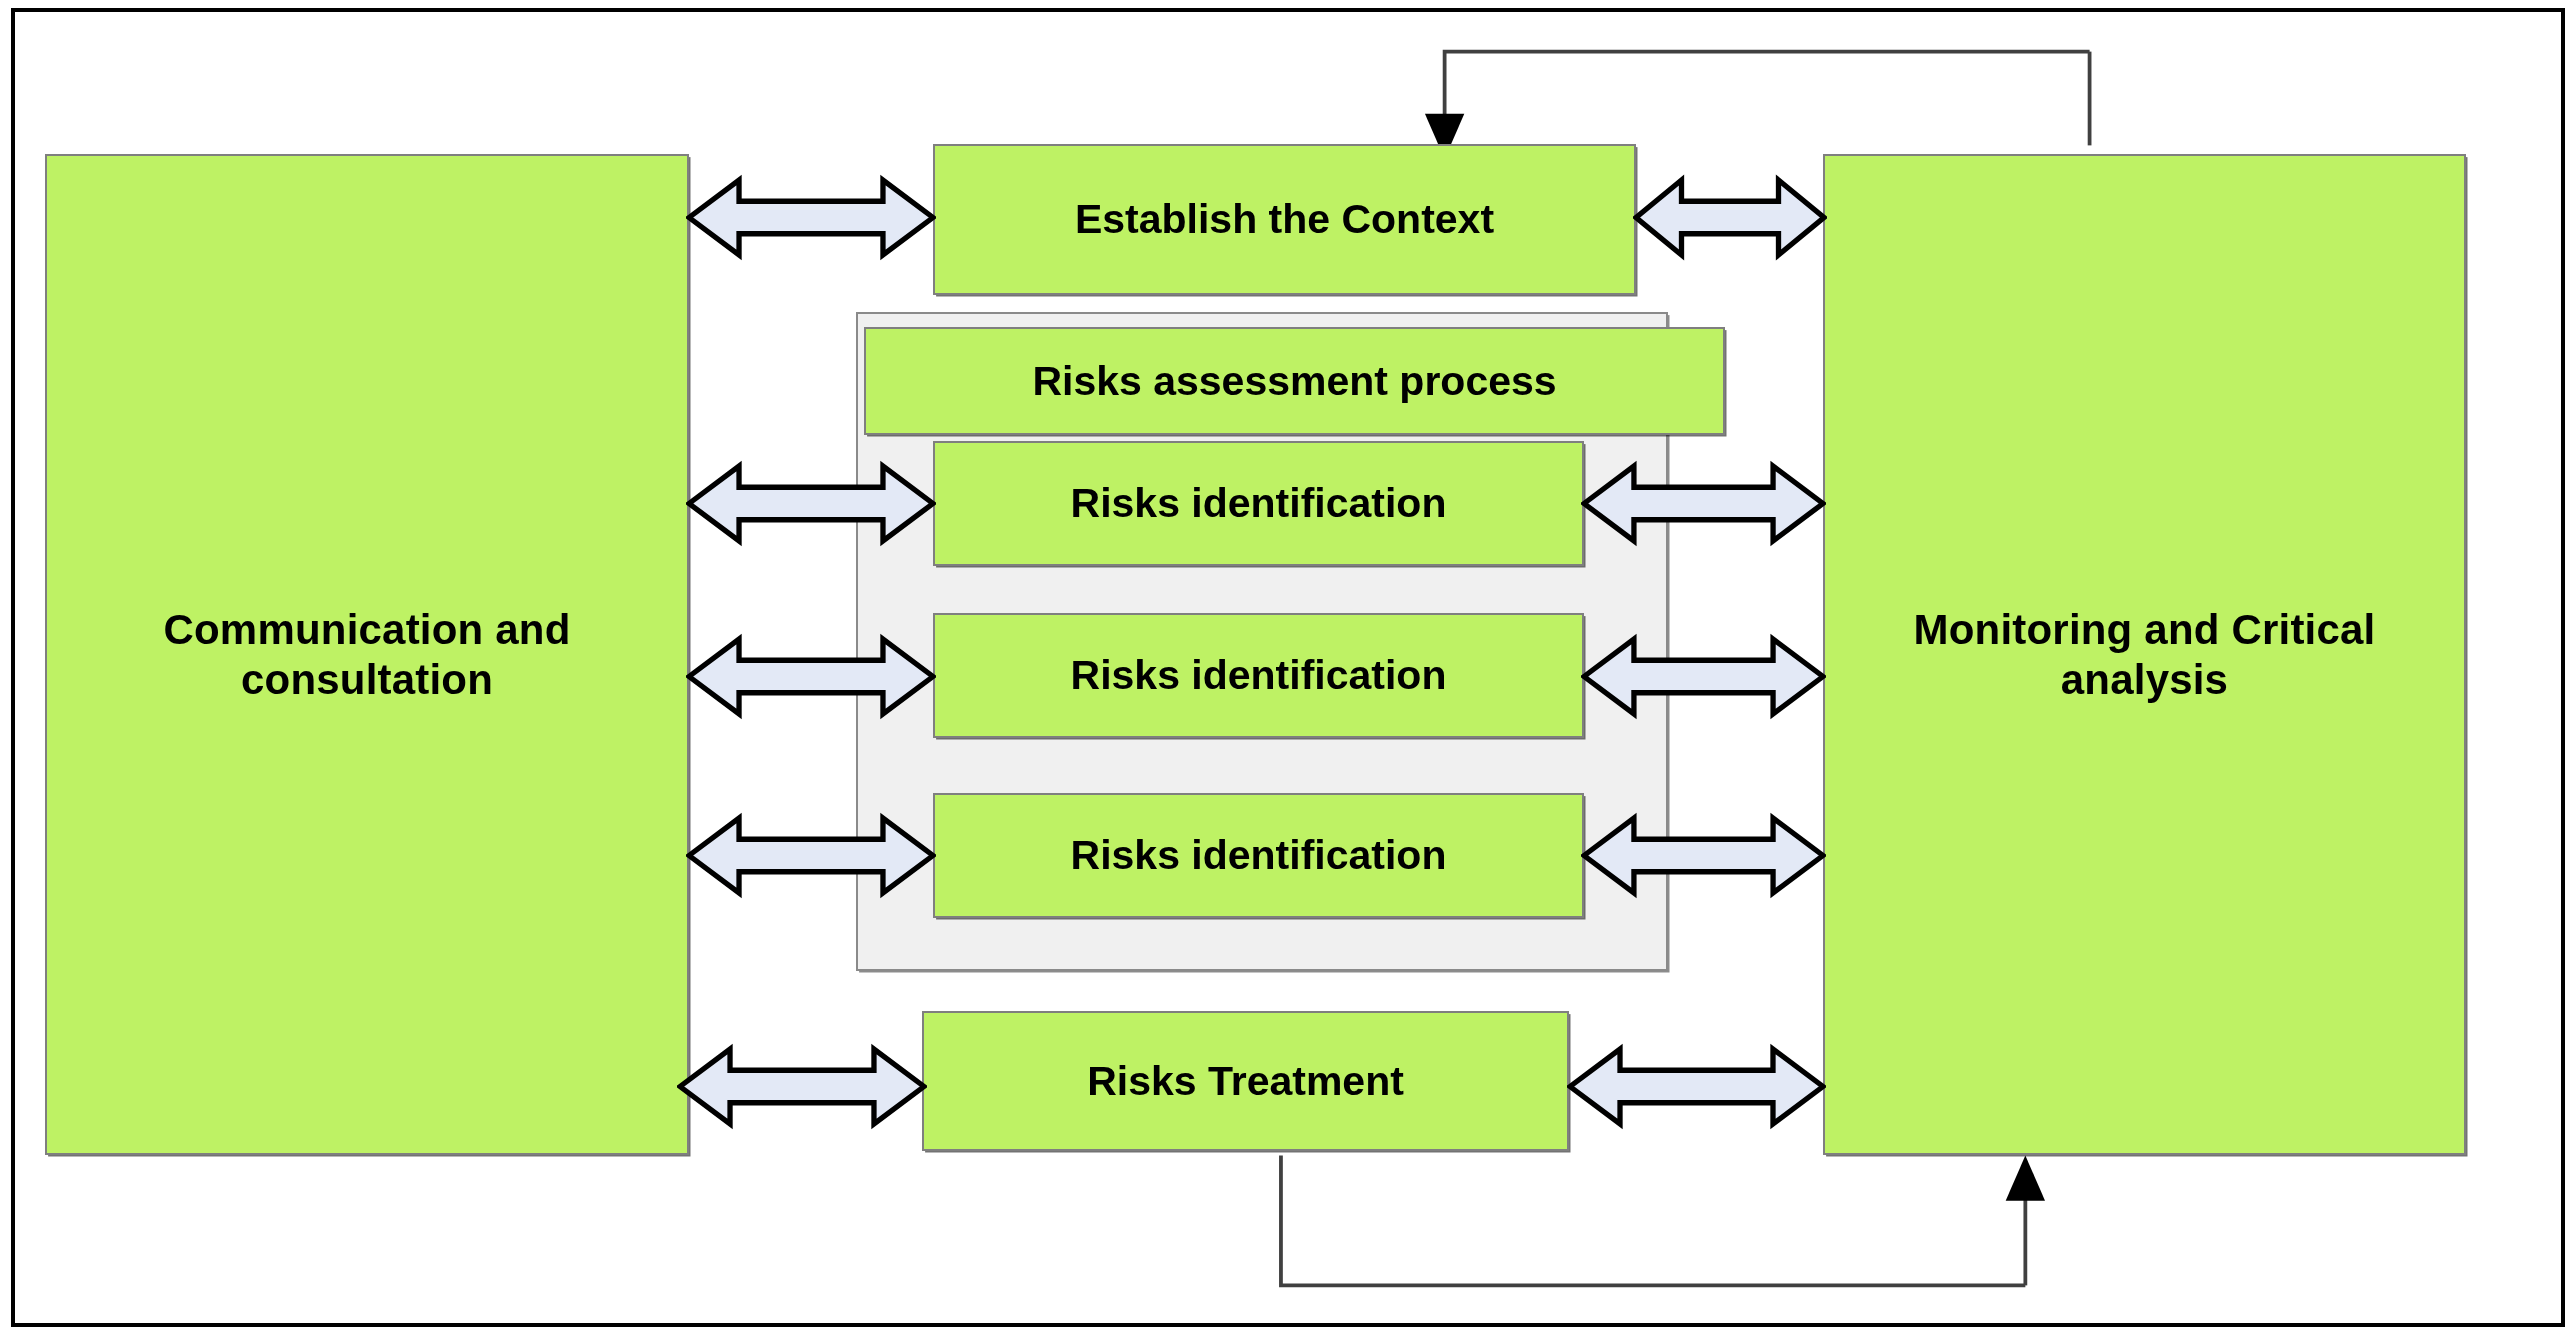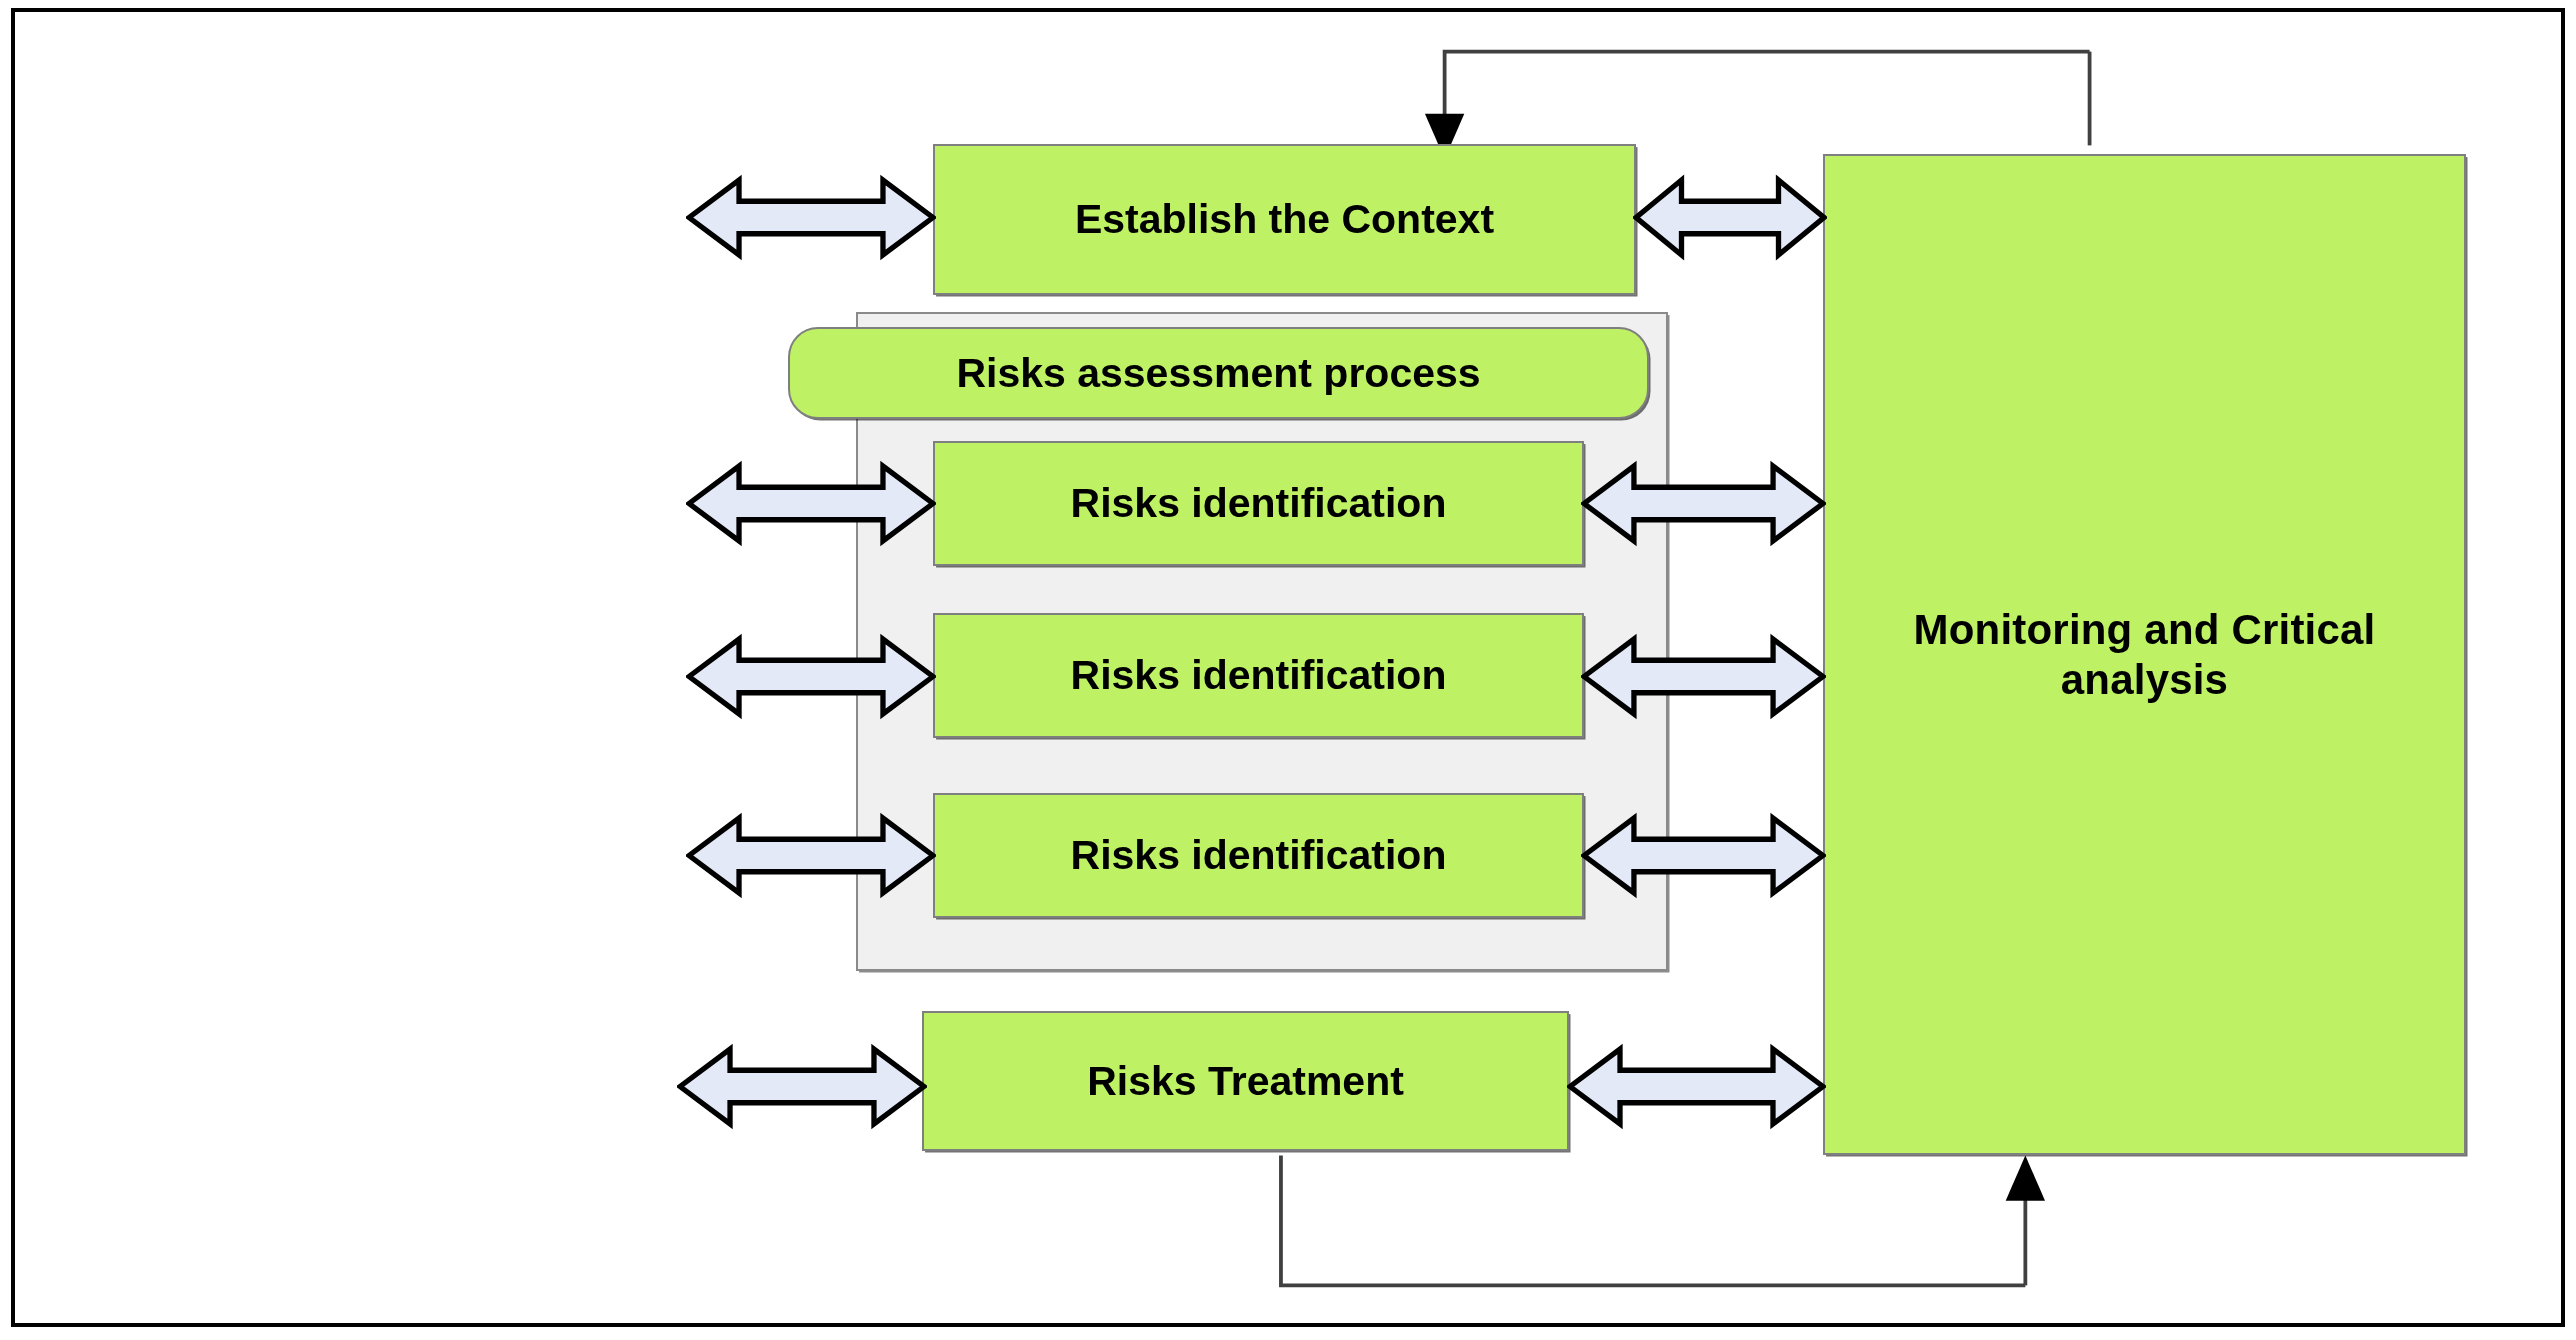--- a/index.html
+++ b/index.html
@@ -97,32 +97,35 @@
   </div>
 
   <div class="connector" style="left:1234px; top:1151px; width:833px; height:151px;">
     <svg viewBox="0 0 1100 200" preserveAspectRatio="none">
       <polyline points="62,6 62,178 1045,178" fill="none" stroke="#404040" stroke-width="5"></polyline>
       <polyline points="1045,178 1045,48" fill="none" stroke="#404040" stroke-width="5"></polyline>
       <polygon points="1045,6 1019,66 1071,66" fill="#000000"></polygon>
     </svg>
   </div>
 
+  <div class="box side-panel" style="left:45px; top:154px; width:644px; height:1001px;">
+    <span class="lbl">Communication and consultation</span>
+  </div>
 
   <div class="box side-panel" style="left:1823px; top:154px; width:643px; height:1001px;">
     <span class="lbl">Monitoring and Critical analysis</span>
   </div>
 
   <div class="assessment-group" style="left:856px; top:312px; width:812px; height:659px;"></div>
 
   <div class="box process-box" style="left:933px; top:144px; width:703px; height:151px;">
     <span class="lbl">Establish the Context</span>
   </div>
 
-  <div class="box process-box" style="left:788px; top:327px; width:861px; height:92px;border-radius:30px;">
+  <div class="box process-box" style="left:864px; top:327px; width:861px; height:108px;">
     <span class="lbl">Risks assessment process</span>
   </div>
 
   <div class="box process-box" style="left:933px; top:441px; width:651px; height:125px;">
     <span class="lbl">Risks identification</span>
   </div>
 
   <div class="box process-box" style="left:933px; top:613px; width:651px; height:125px;">
     <span class="lbl">Risks identification</span>
   </div>

